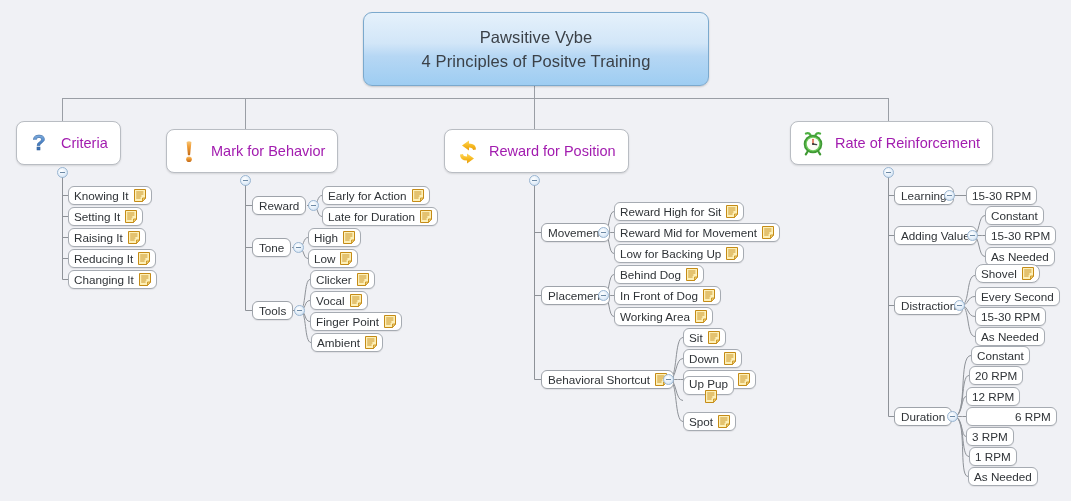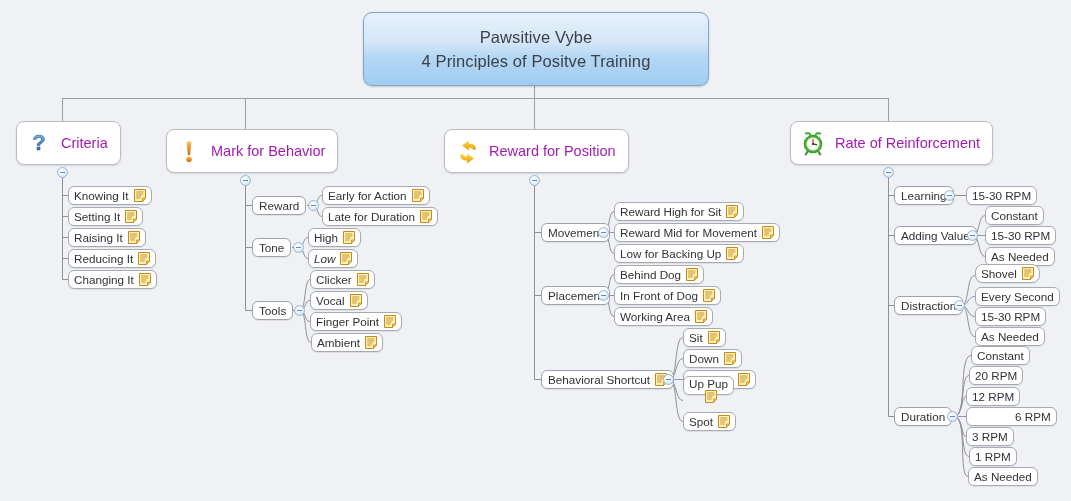--- a/index.html
+++ b/index.html
@@ -344,21 +344,21 @@
           <path d="M0.5,0.5 H11.5 V9 L8.5,12.5 H0.5 Z" fill="#fdf0b8" stroke="#c58b16" stroke-width="1"></path>
           <path d="M11.5,9 L8.5,9 L8.5,12.5 Z" fill="#f5da7e" stroke="#c58b16" stroke-width="0.8"></path>
           <g stroke="#c58b16" stroke-width="0.9">
             <path d="M2.2,3 H9.4"></path>
             <path d="M2.2,5 H9.4"></path>
             <path d="M2.2,7 H7.4"></path>
             <path d="M2.2,9 H6.6"></path>
           </g>
         </svg></span>
     </div>
-  <div class="leaf" style="left:308px;top:249px;font-style:italic;">
+  <div class="leaf" style="left:308px;top:249px;">
       <span class="ltext">Low</span>
       <span class="note"><svg viewBox="0 0 12 13" width="12" height="13">
           <path d="M0.5,0.5 H11.5 V9 L8.5,12.5 H0.5 Z" fill="#fdf0b8" stroke="#c58b16" stroke-width="1"></path>
           <path d="M11.5,9 L8.5,9 L8.5,12.5 Z" fill="#f5da7e" stroke="#c58b16" stroke-width="0.8"></path>
           <g stroke="#c58b16" stroke-width="0.9">
             <path d="M2.2,3 H9.4"></path>
             <path d="M2.2,5 H9.4"></path>
             <path d="M2.2,7 H7.4"></path>
             <path d="M2.2,9 H6.6"></path>
           </g>

